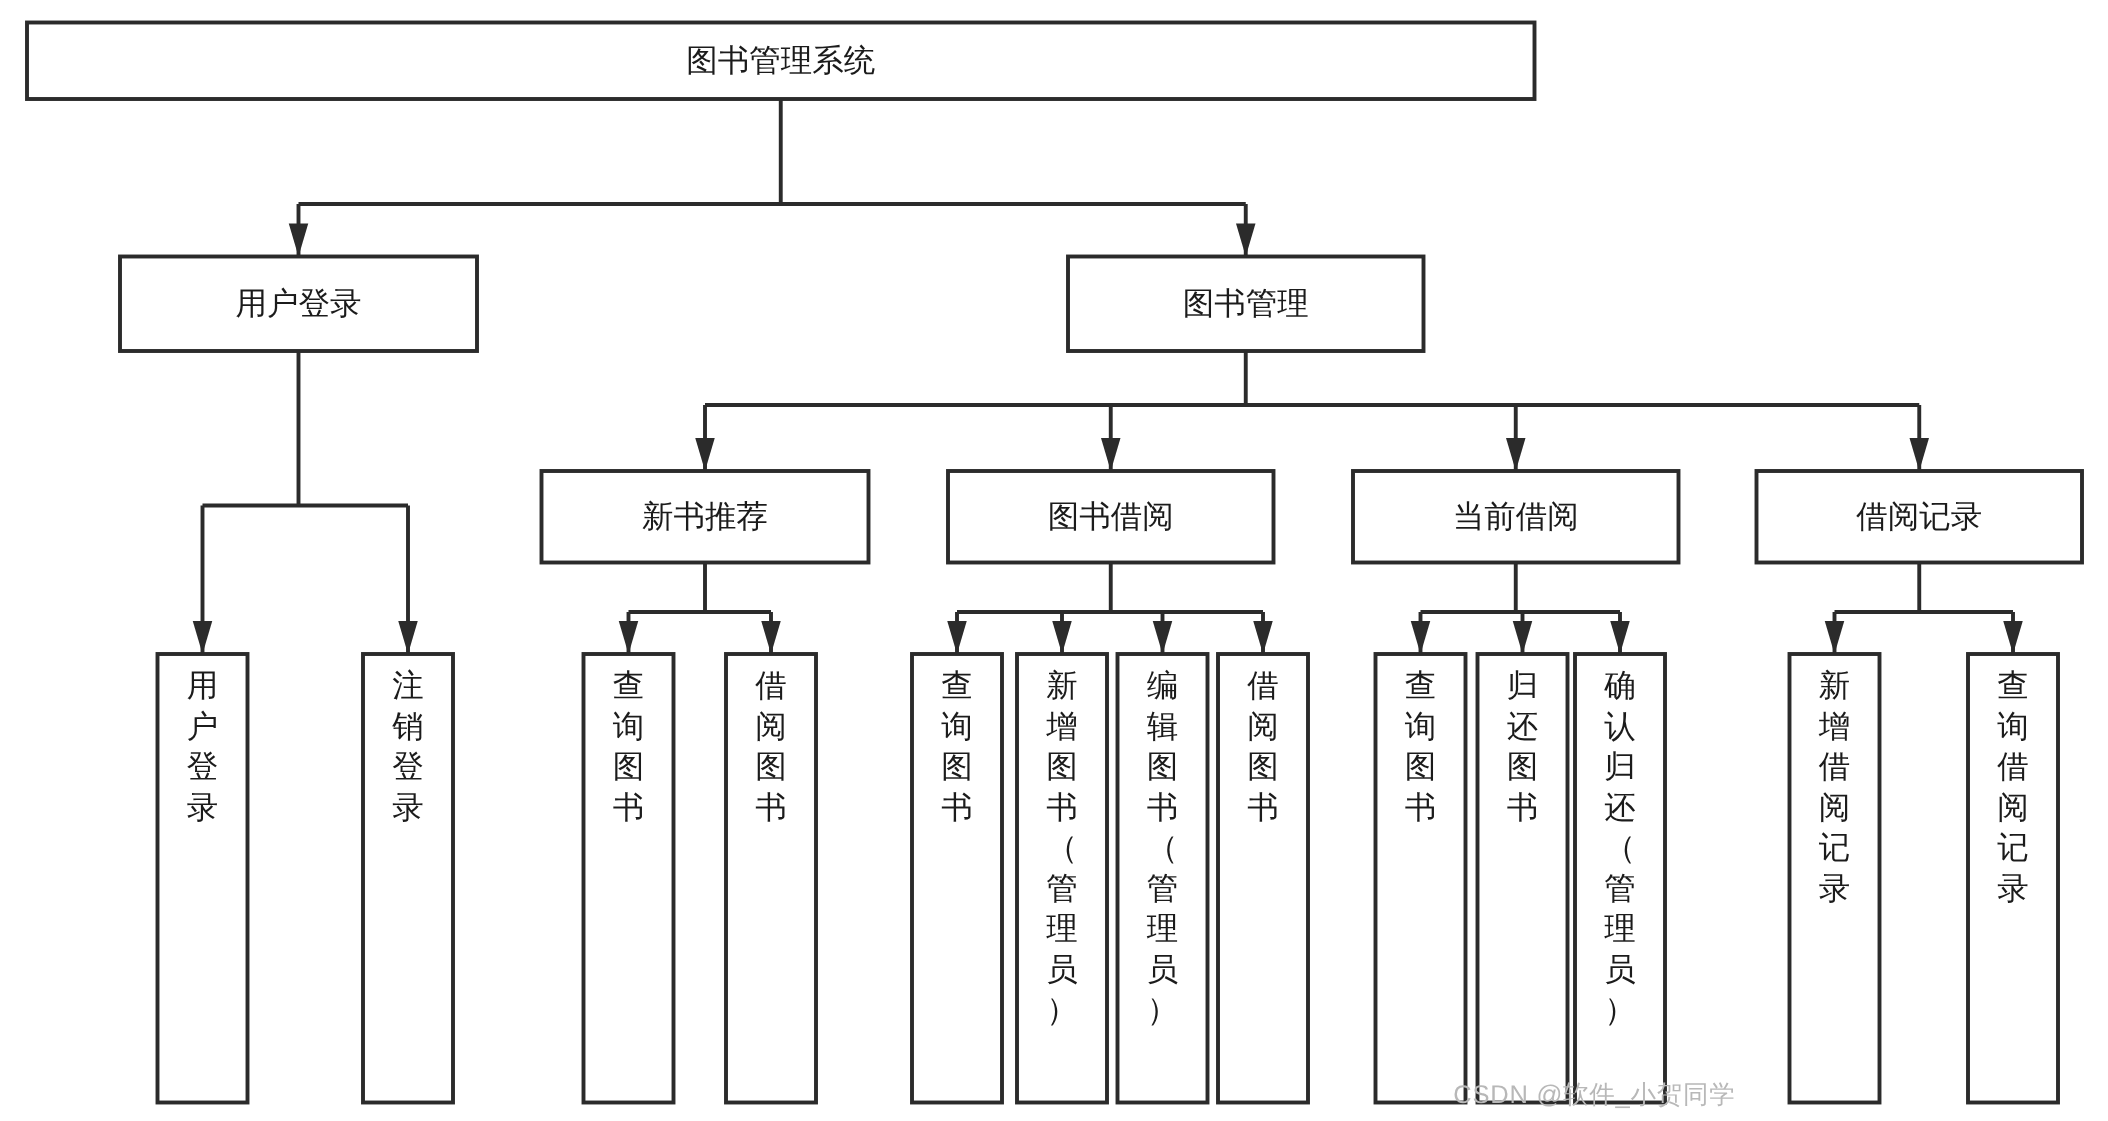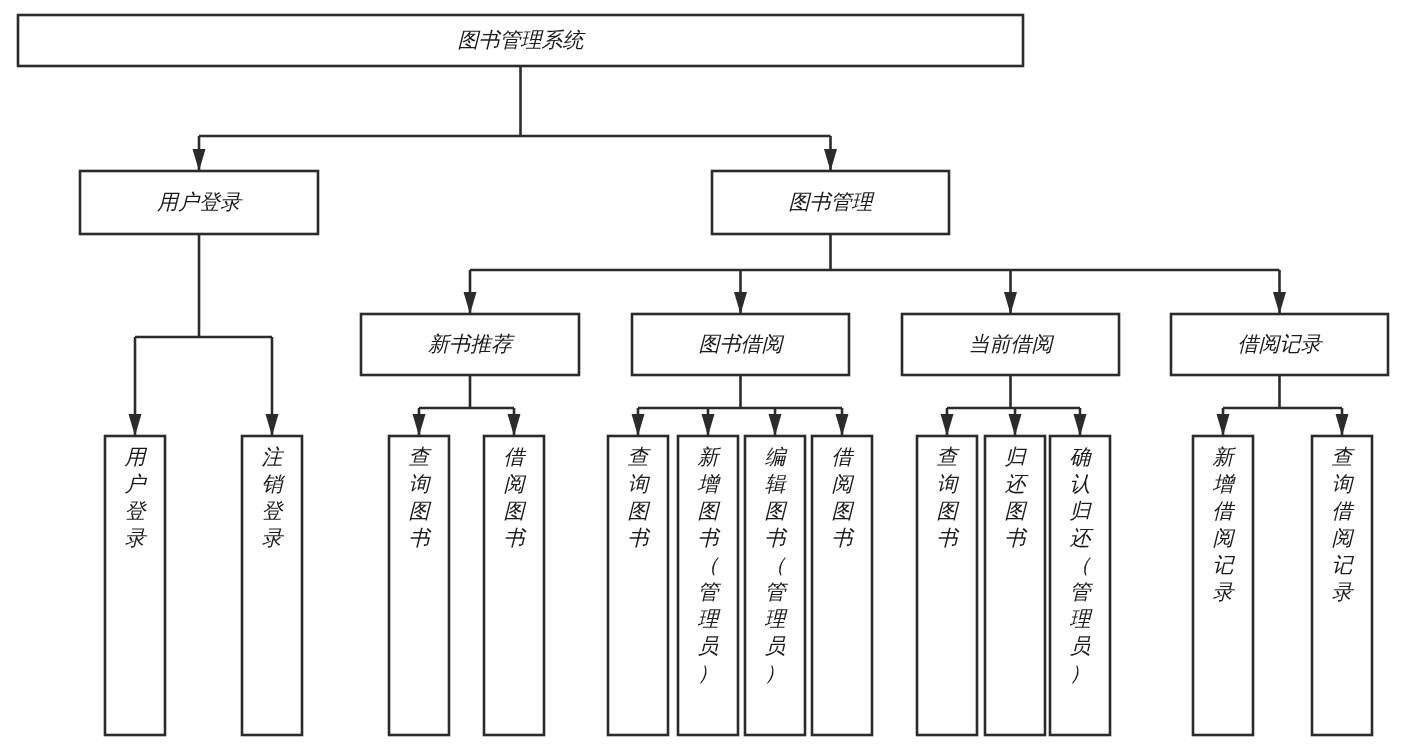--- a/index.html
+++ b/index.html
@@ -12,21 +12,20 @@
     width: 1405px;
     height: 747px;
     font-family: "Liberation Sans", "DejaVu Sans", sans-serif;
     overflow: hidden;
     position: relative;
   }
   #diagram-root {
     position: relative;
     width: 1165px;
     height: 747px;
-    font-style: italic;
   }
   svg.diagram-canvas {
     position: absolute;
     top: 0;
     left: 0;
     width: 1405px;
     height: 747px;
     display: block;
   }
   .node-box {
@@ -218,13 +217,14 @@
         <g>
           <rect x="1193" y="436" width="60" height="299" class="node-box"></rect>
           <text x="1223" y="464" class="node-label-v"><tspan x="1223" dy="0">新</tspan><tspan x="1223" dy="27">增</tspan><tspan x="1223" dy="27">借</tspan><tspan x="1223" dy="27">阅</tspan><tspan x="1223" dy="27">记</tspan><tspan x="1223" dy="27">录</tspan></text>
         </g>
         <g>
           <rect x="1312" y="436" width="60" height="299" class="node-box"></rect>
           <text x="1342" y="464" class="node-label-v"><tspan x="1342" dy="0">查</tspan><tspan x="1342" dy="27">询</tspan><tspan x="1342" dy="27">借</tspan><tspan x="1342" dy="27">阅</tspan><tspan x="1342" dy="27">记</tspan><tspan x="1342" dy="27">录</tspan></text>
         </g>
       </g>
   </svg>
+  <div class="watermark-text">CSDN @软件_小贺同学</div>
 </div>
 
 </body></html>

